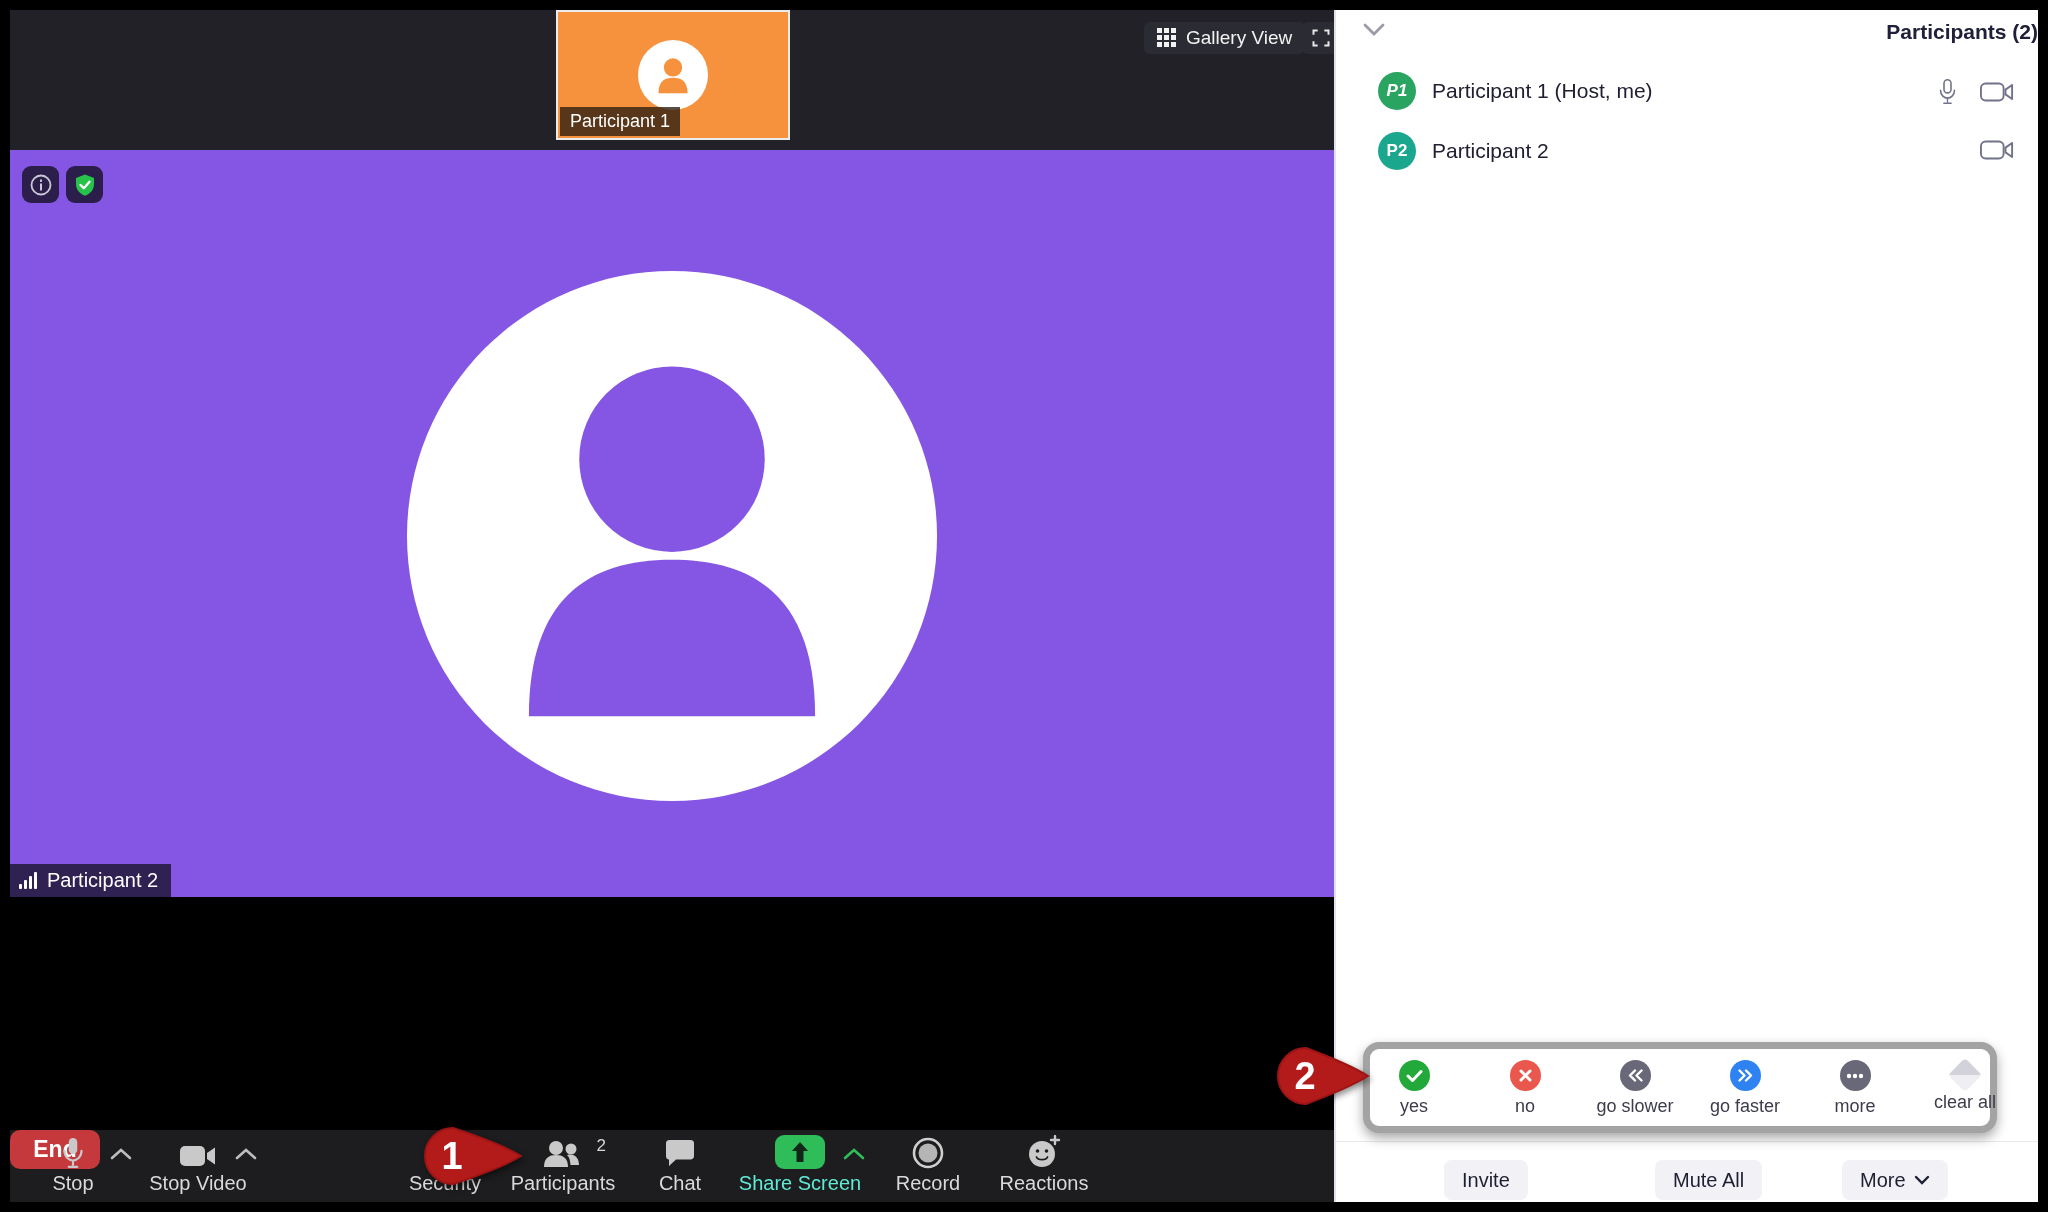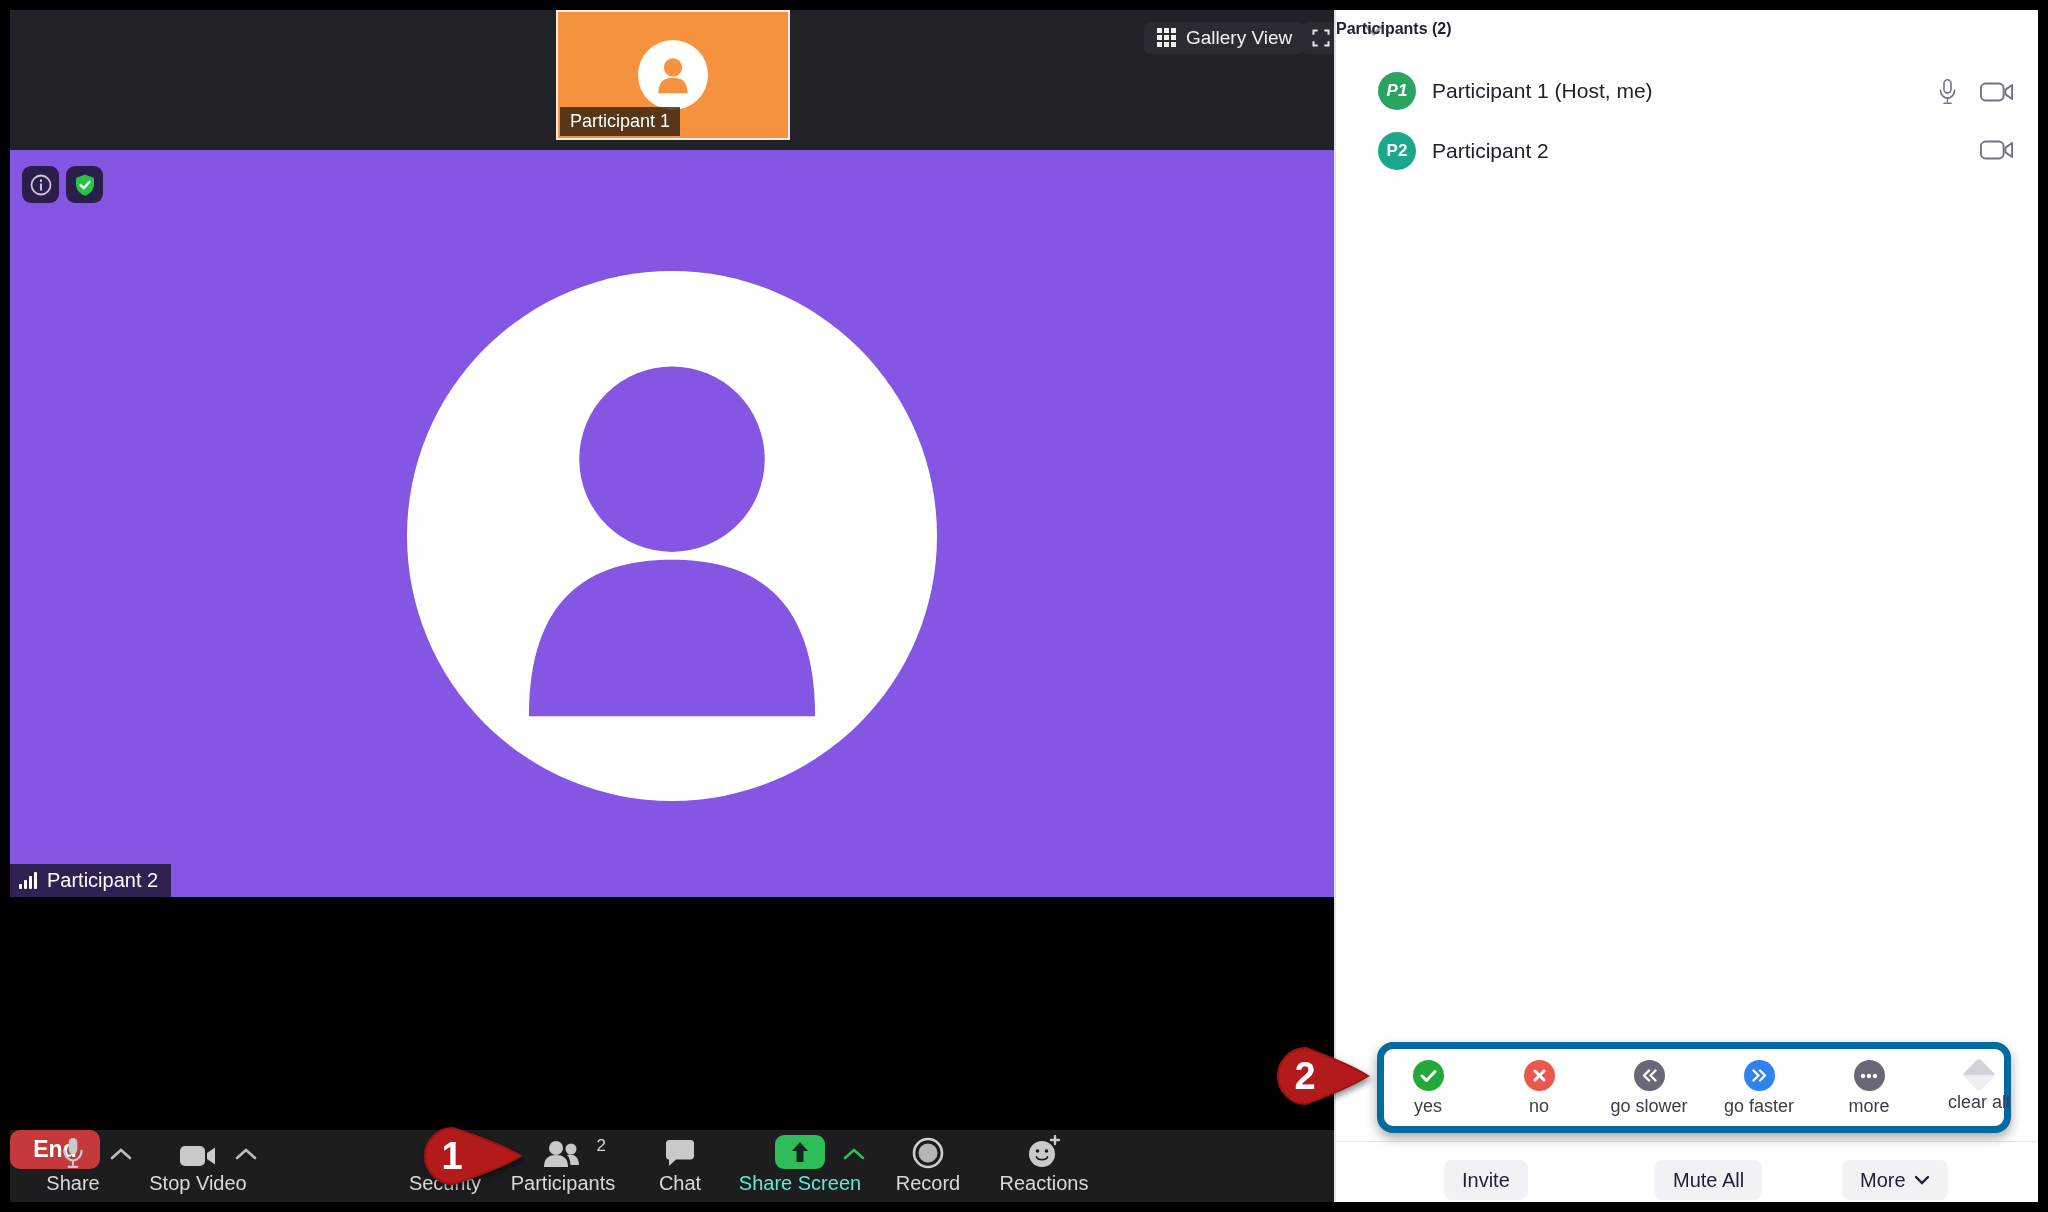--- a/index.html
+++ b/index.html
@@ -30,27 +30,27 @@
   .tb-item .lbl { font-size:20px; color:#d9d9d9; margin-top:3px; white-space:nowrap; }
   .tb-caret { position:absolute; top:17px; cursor:pointer; }
   .badge { position:absolute; font-size:17px; color:#d6d6d6; }
   #share-item .lbl { color:#5eead4; }
   #end-btn { left:1218px; top:17px; width:90px; height:39px; background:#c5393c; border-radius:10px; color:#fff; font-size:23px; font-weight:bold; display:flex; align-items:center; justify-content:center; cursor:pointer; }
 
   
   #panel { left:1334px; top:10px; width:704px; height:1192px; background:#fff; border-left:2px solid #e2e2ec; }
   #panel-header { position:absolute; left:0; top:0; width:100%; height:44px; }
   #panel-collapse { position:absolute; left:26px; top:12px; cursor:pointer; }
-  #panel-title { position:absolute; left:0; top:10px; width:100%; text-align:left; font-size:16px; font-weight:600; color:#20203a; }
+  #panel-title { position:absolute; left:0; top:10px; width:100%; text-align:right; font-size:21px; font-weight:600; color:#20203a; }
   .p-row { position:absolute; left:0; width:100%; height:58px; cursor:pointer; }
   .p-avatar { position:absolute; left:42px; top:10px; width:38px; height:38px; border-radius:50%; color:#fff; font-size:17px; font-weight:bold; display:flex; align-items:center; justify-content:center; }
   .p-name { position:absolute; left:96px; top:17px; font-size:21px; color:#202032; }
   .row-icons { position:absolute; right:24px; top:16px; display:flex; gap:22px; align-items:center; }
 
-  #feedback-rect { position:absolute; left:41px; top:1032px; width:634px; height:91px; border:7px solid #0369a1; border-radius:16px; background:#fff; box-shadow:0 5px 12px rgba(0,0,0,0.35); z-index:40; }
+  #feedback-rect { position:absolute; left:27px; top:1032px; width:634px; height:91px; border:7px solid #a3a3a3; border-radius:16px; background:#fff; box-shadow:0 5px 12px rgba(0,0,0,0.35); z-index:40; }
   .fb-item { position:absolute; top:0; width:100px; height:77px; display:flex; flex-direction:column; align-items:center; cursor:pointer; }
   .fb-circle { width:31px; height:31px; border-radius:50%; margin-top:11px; display:flex; align-items:center; justify-content:center; }
   .fb-lbl { font-size:18px; color:#3c3c4c; margin-top:5px; white-space:nowrap; }
   .fb-diamond { width:24px; height:24px; margin-top:14px; border-radius:4px; transform:rotate(45deg); background:linear-gradient(135deg,#d2d2da 50%,#efeff3 50%); }
 
   #panel-sep { position:absolute; left:0; top:1131px; width:100%; height:1px; background:#e7e7ee; }
   .foot-btn { position:absolute; top:1150px; height:40px; background:#f1f1f6; border-radius:8px; color:#1f1f33; font-size:20px; display:flex; align-items:center; justify-content:center; gap:8px; cursor:pointer; padding:0 18px; }
   #invite-btn { left:108px; }
   #muteall-btn { left:303px;margin-left:16px; }
   #more-btn { left:506px; }
@@ -148,21 +148,21 @@
       <div class="ic">
         <svg width="26" height="32" viewBox="0 0 24 30">
             <g fill="#c9c9c9">
               <rect x="8" y="1" width="8" height="15" rx="4"></rect>
             </g>
             <path d="M4 13 C4 19 8.5 22 12 22 C15.5 22 20 19 20 13" fill="none" stroke="#c9c9c9" stroke-width="2" stroke-linecap="round"></path>
             <rect x="11" y="22" width="2" height="5" fill="#c9c9c9"></rect>
             <rect x="7" y="27" width="10" height="2" rx="1" fill="#c9c9c9"></rect>
           </svg>
       </div>
-      <div class="lbl">Share</div>
+      <div class="lbl">Stop</div>
     </div>
     <svg class="tb-caret" style="left:100px" width="22" height="13" viewBox="0 0 22 13">
         <path d="M2 11 L11 3 L20 11" fill="none" stroke="#bdbdbd" stroke-width="2.6" stroke-linecap="round"></path>
       </svg>
 
     <div class="tb-item" style="left:123px">
       <div class="ic">
         <svg width="36" height="26" viewBox="0 0 36 24">
             <rect x="0" y="2" width="25" height="20" rx="5" fill="#c9c9c9"></rect>
             <path d="M27 9 L35 3.5 V20.5 L27 15 Z" fill="#c9c9c9"></path>

